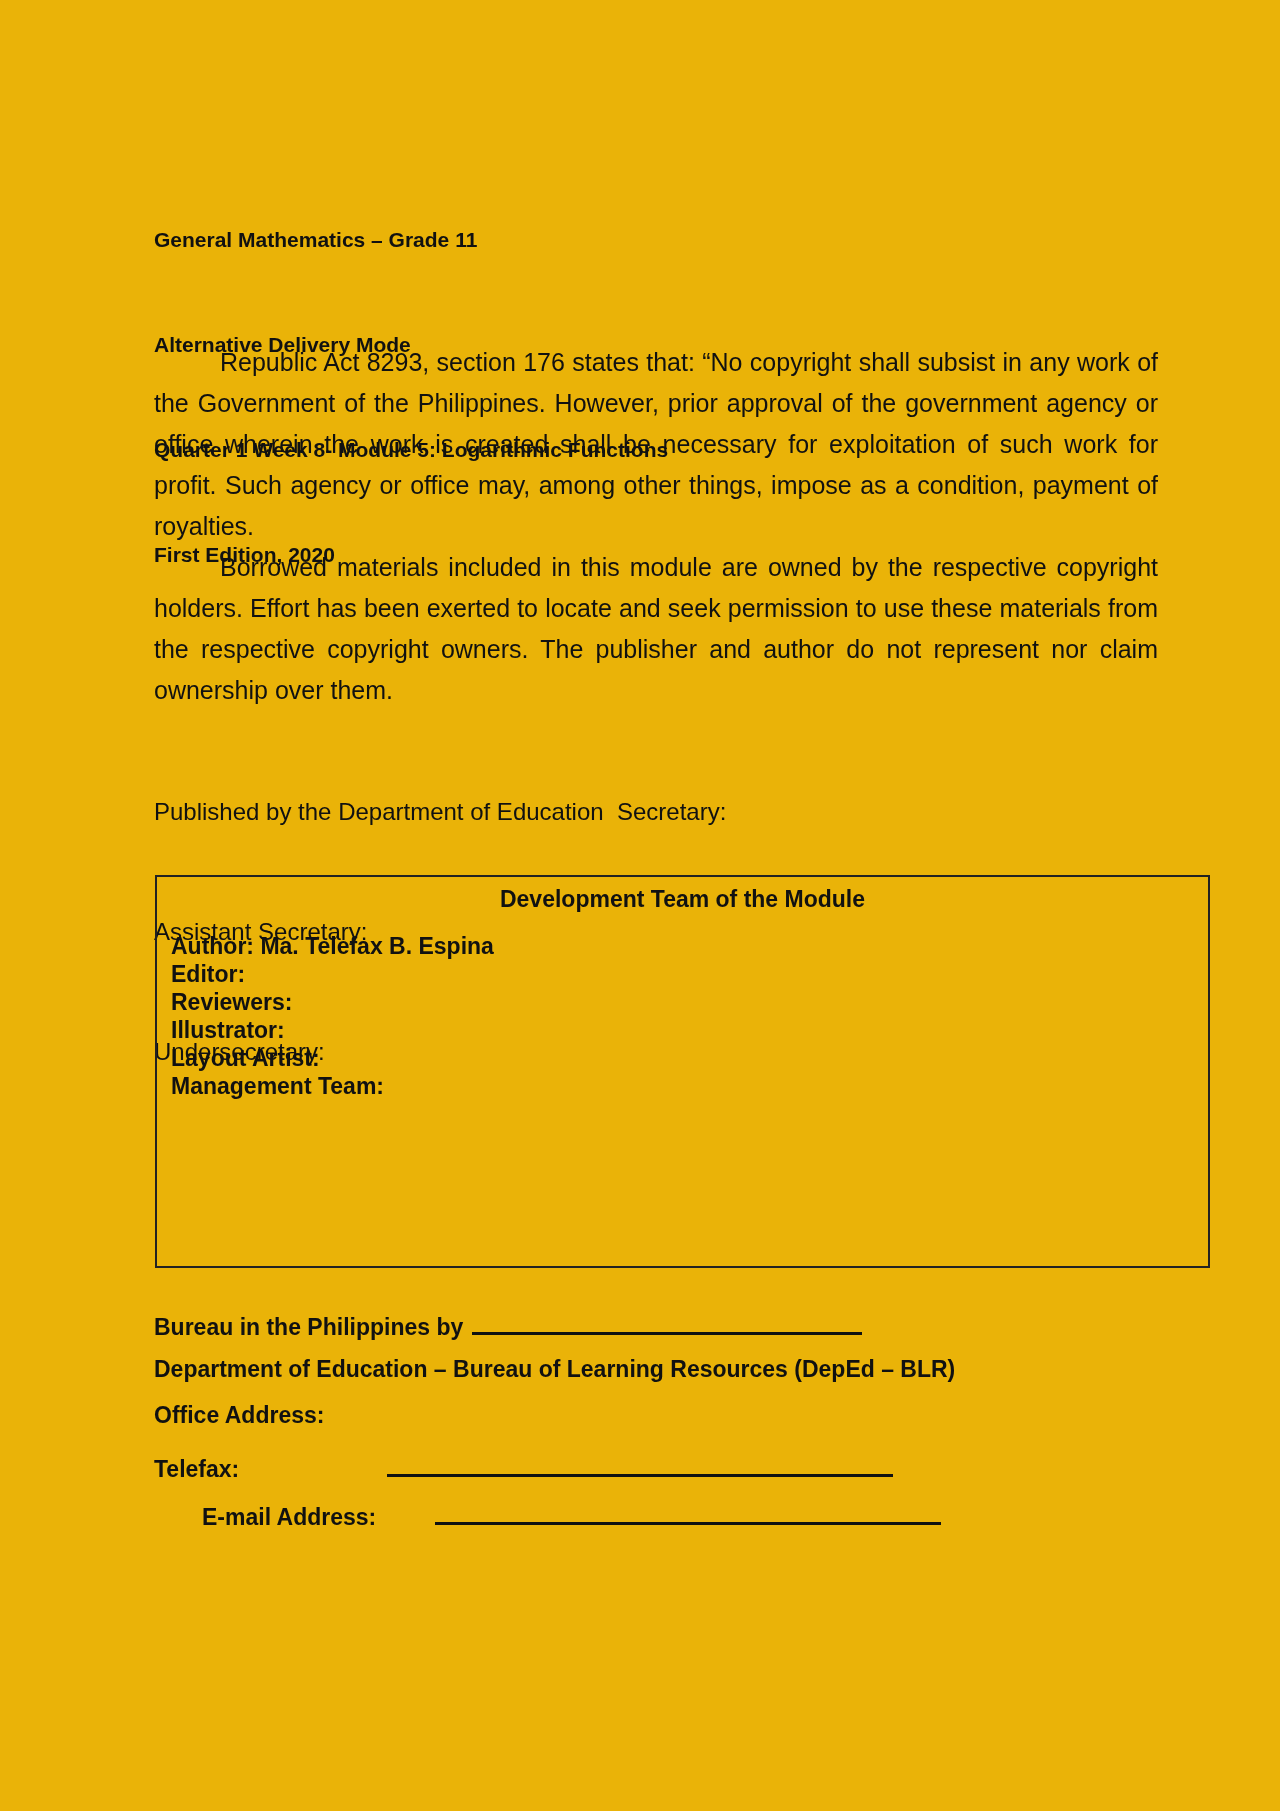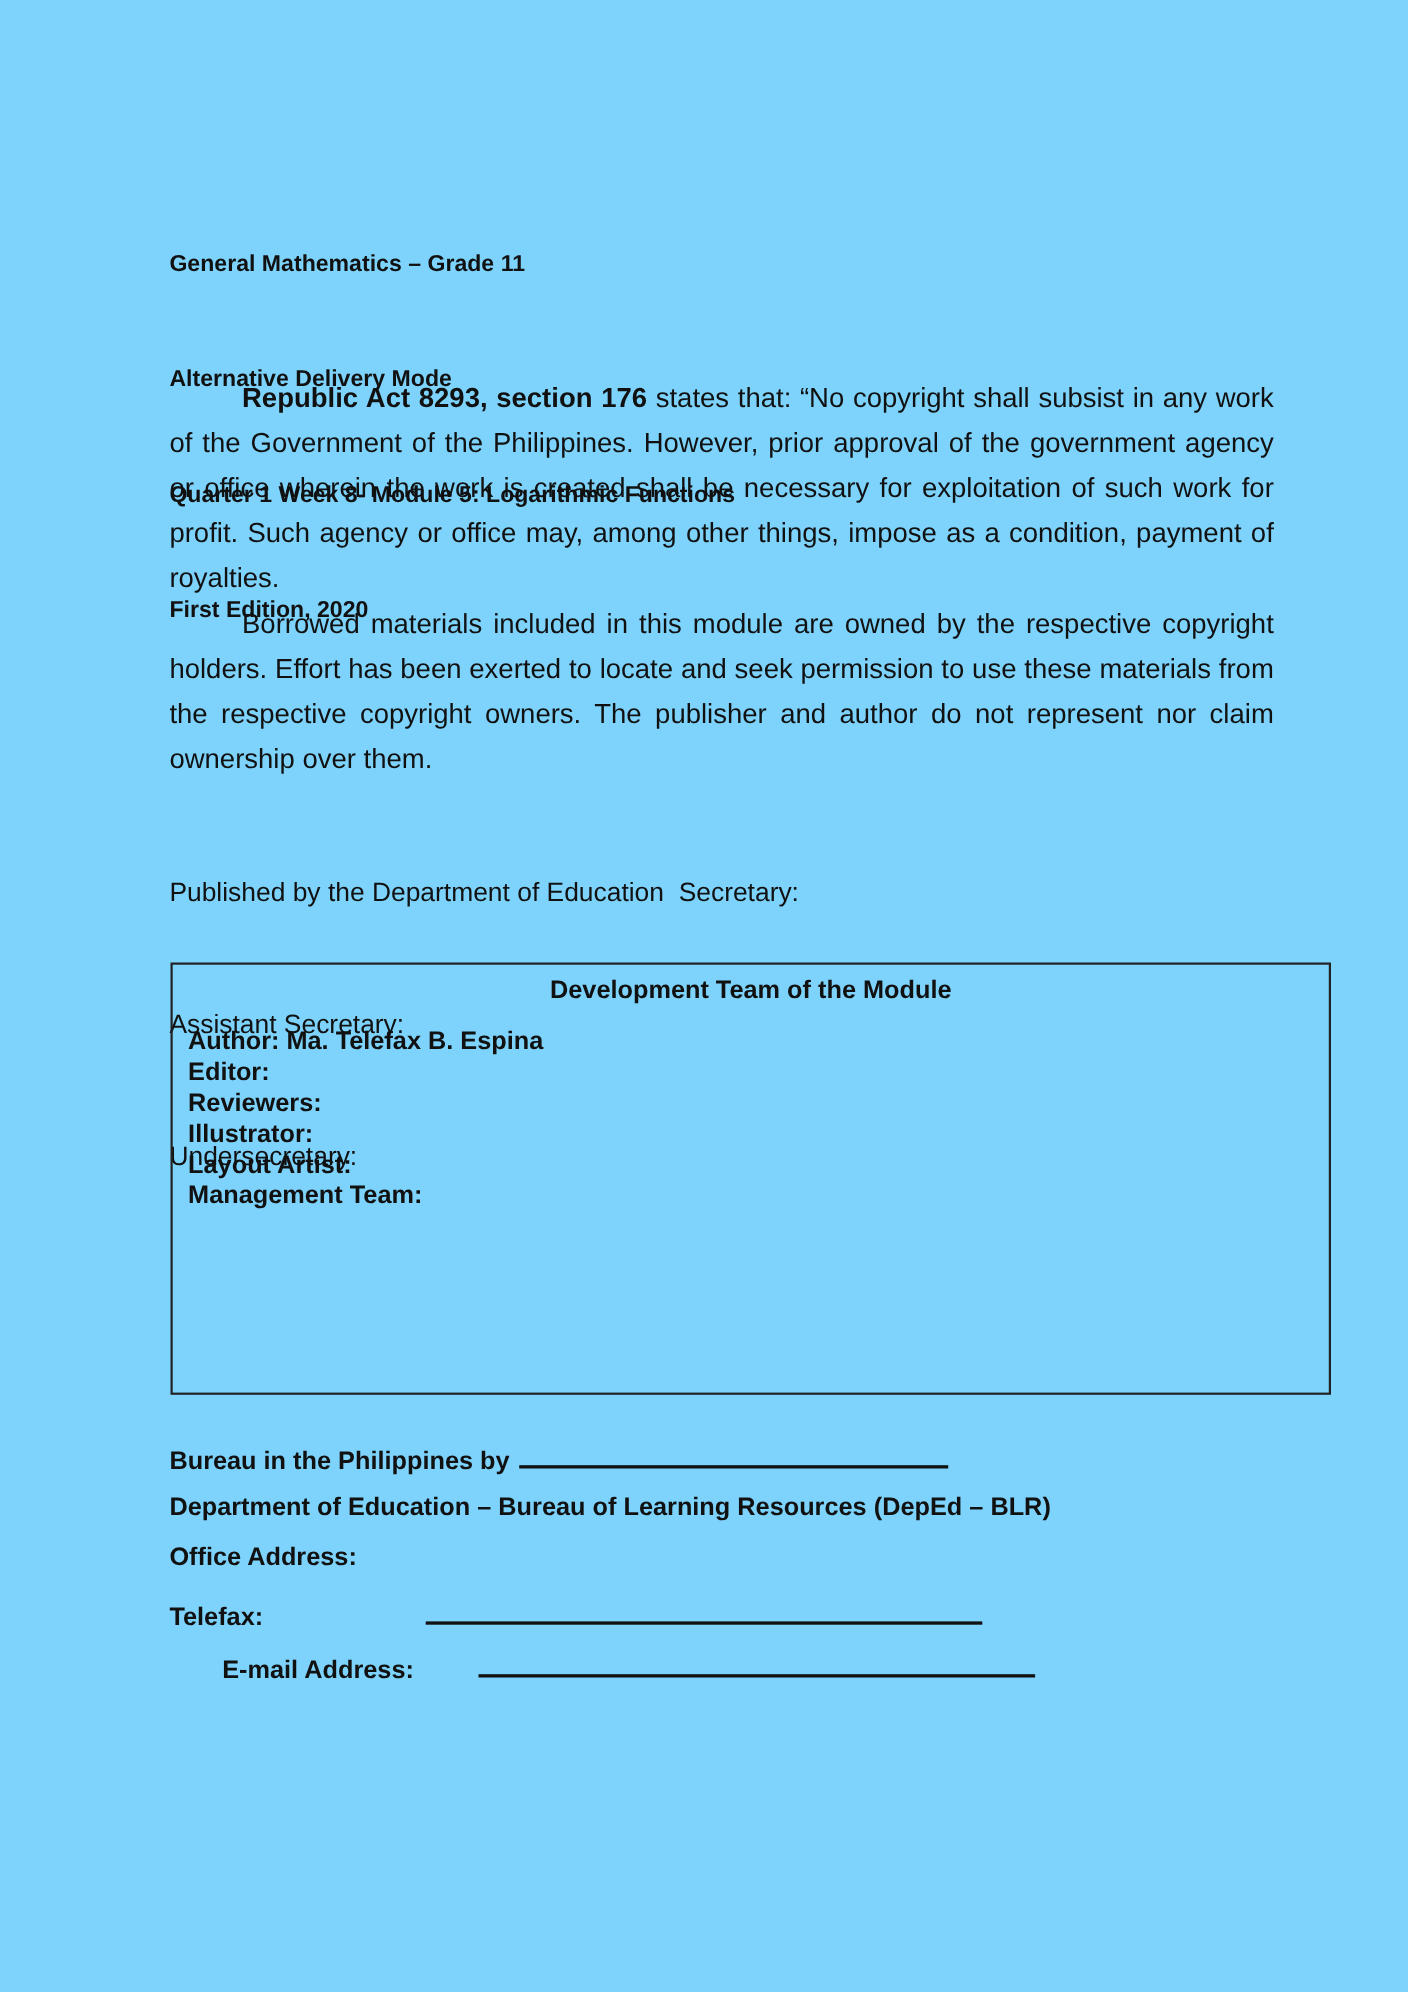--- a/index.html
+++ b/index.html
@@ -4,21 +4,21 @@
 <style>
   html, body {
     margin: 0;
     padding: 0;
     background: #ffffff;
   }
   .page {
     position: relative;
     width: 1280px;
     height: 1811px;
-    background: #7dd3fc;
+    background: #eab308;
     color: #111111;
     font-family: "Liberation Sans", sans-serif;
     overflow: hidden;
   }
   .header-block {
     position: absolute;
     top: 152px;
     left: 154px;
     width: 1004px;
     font-size: 21px;
@@ -32,21 +32,21 @@
     left: 154px;
     width: 1004px;
     font-size: 25px;
     line-height: 41px;
     text-align: justify;
   }
   .copyright-block p {
     margin: 0;
     text-indent: 66px;
   }
-  .bold-lead { font-weight: bold; }
+  .bold-lead { font-weight: normal; }
   .published-block {
     position: absolute;
     top: 712px;
     left: 154px;
     width: 1004px;
     font-size: 24px;
     line-height: 40px;
     white-space: pre-wrap;
   }
   .dev-team-box {

